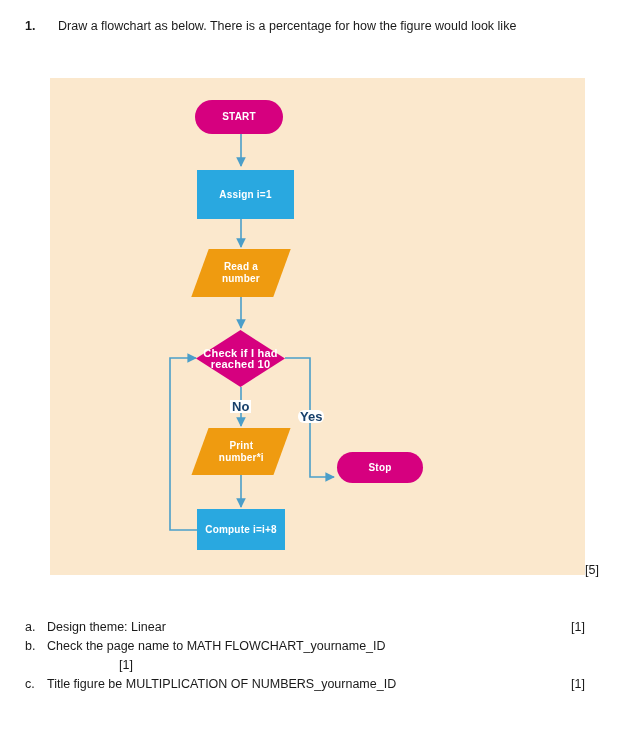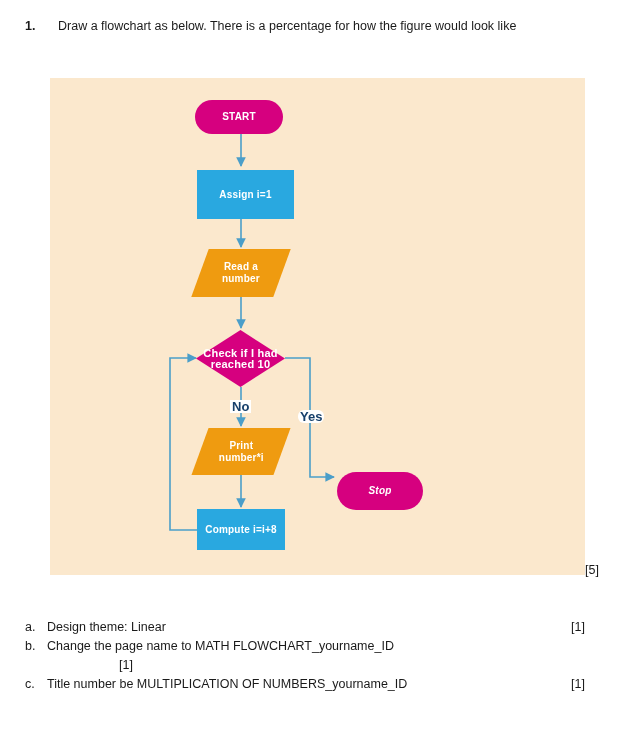--- a/index.html
+++ b/index.html
@@ -213,44 +213,44 @@
 
   <div class="node io" style="left:150px; top:350px; width:82px; height:47px;">
     <span style="white-space:pre-line;">Print
 number*i</span>
   </div>
 
   <div class="node process" style="left:147px; top:431px; width:88px; height:41px;">
     <span>Compute i=i+8</span>
   </div>
 
-  <div class="node terminator" style="left:287px; top:394px; width:86px; height:38px;font-style:italic;">
+  <div class="node terminator" style="left:287px; top:374px; width:86px; height:31px;">
     <span>Stop</span>
   </div>
 </div>
 
 <div class="mark" style="left:585px; top:562px;">[5]</div>
 
 <div class="sub-list">
 
   <div class="sub-row">
     <div class="sub-letter">a.</div>
     <div class="sub-text">Design theme: Linear</div>
     <div class="sub-mark">[1]</div>
   </div>
 
   <div class="sub-row">
     <div class="sub-letter">b.</div>
-    <div class="sub-text">Change the page name to MATH FLOWCHART_yourname_ID</div>
+    <div class="sub-text">Check the page name to MATH FLOWCHART_yourname_ID</div>
   </div>
 
   <div class="sub-row">
     <div class="sub-letter"></div>
     <div class="sub-text sub-mark-inline">[1]</div>
   </div>
 
   <div class="sub-row">
     <div class="sub-letter">c.</div>
-    <div class="sub-text">Title number be MULTIPLICATION OF NUMBERS_yourname_ID</div>
+    <div class="sub-text">Title figure be MULTIPLICATION OF NUMBERS_yourname_ID</div>
     <div class="sub-mark">[1]</div>
   </div>
 
 </div>
 
 </body></html>

